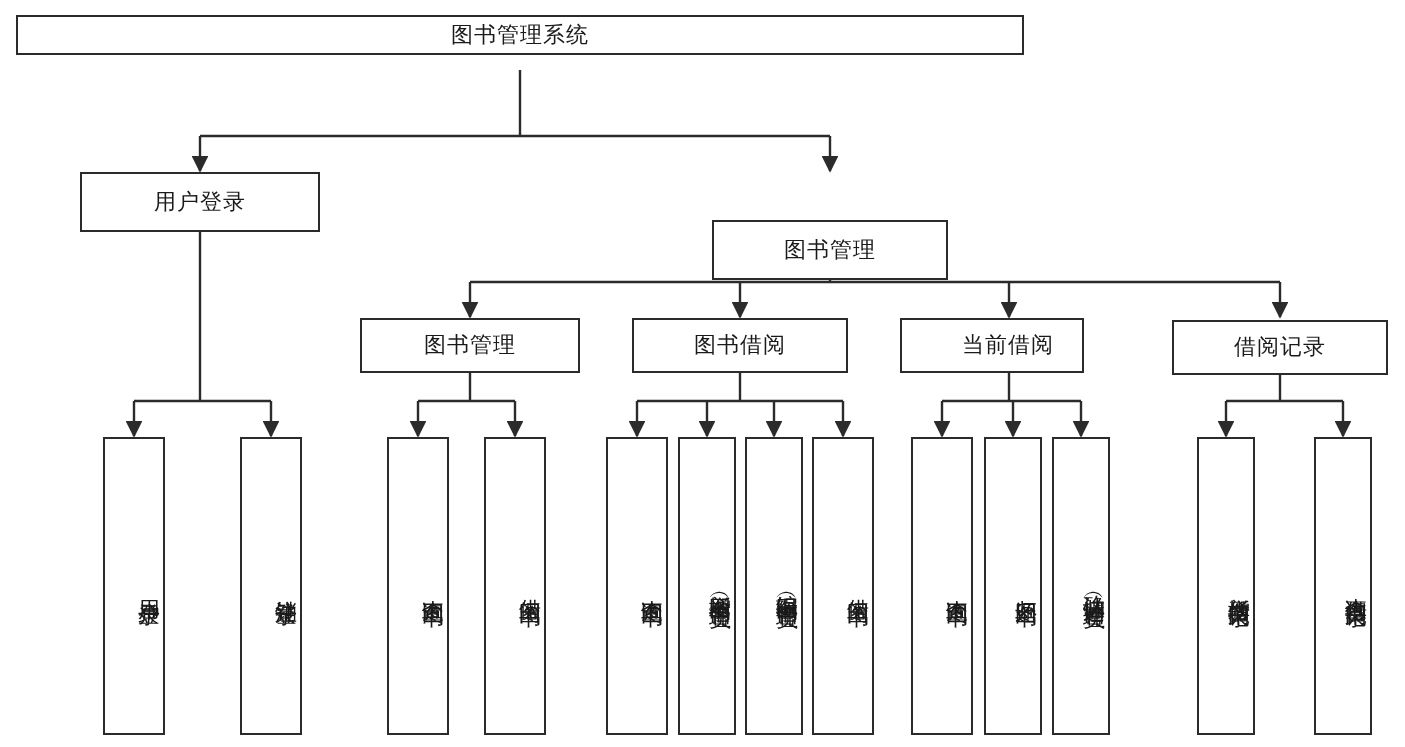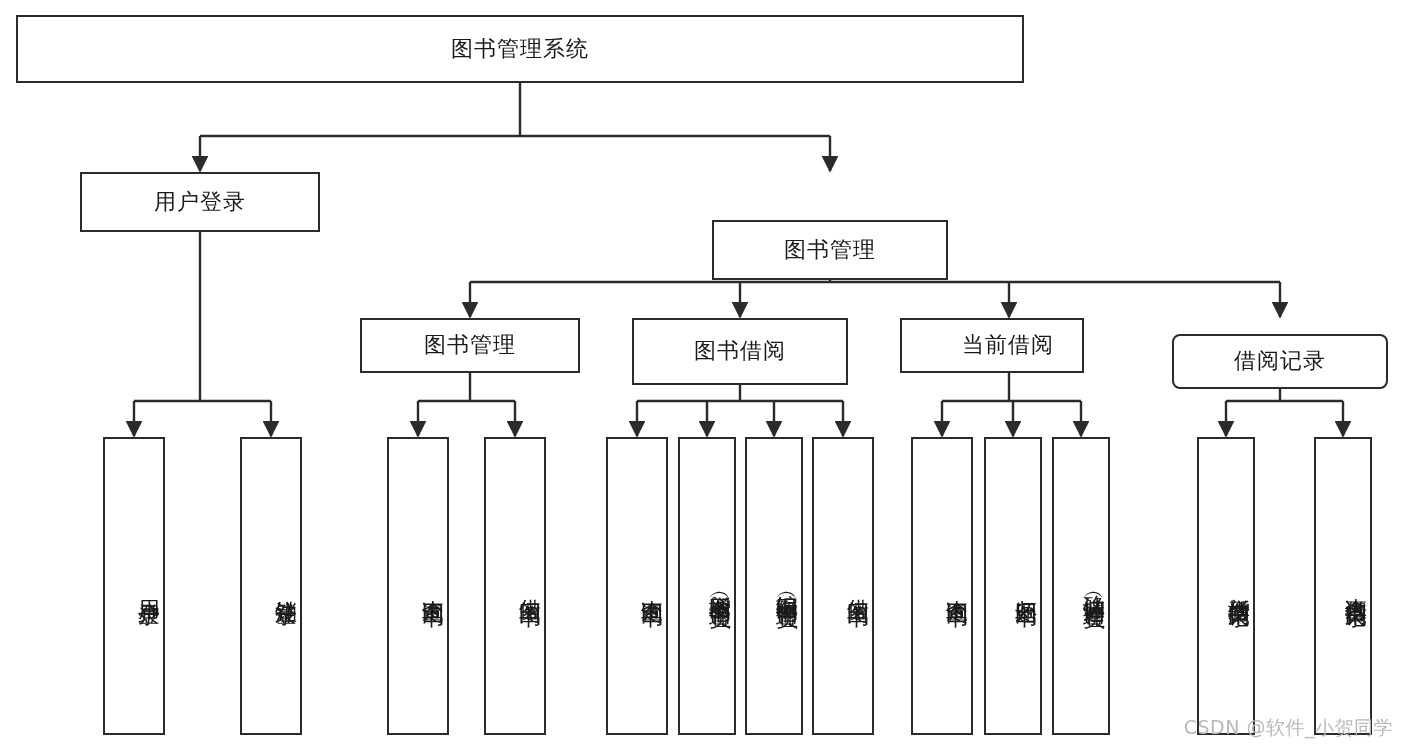--- a/index.html
+++ b/index.html
@@ -110,39 +110,39 @@
         <path d="M 1013 401 V 436" marker-end="url(#arrow)"></path>
         <path d="M 1081 401 V 436" marker-end="url(#arrow)"></path>
         <path d="M 1280 373 V 401"></path>
         <path d="M 1226 401 H 1343"></path>
         <path d="M 1226 401 V 436" marker-end="url(#arrow)"></path>
         <path d="M 1343 401 V 436" marker-end="url(#arrow)"></path>
       </g>
   </svg>
 
   <div id="nodes">
-      <div class="node horiz" style="left: 16px; top: 15px; width: 1008px; height: 68px;">
+      <div class="node horiz" style="left: 16px; top: 15px; width: 1008px; height: 40px;">
         <span class="hlabel">图书管理系统</span>
       </div>
       <div class="node horiz" style="left: 80px; top: 172px; width: 240px; height: 60px;">
         <span class="hlabel">用户登录</span>
       </div>
       <div class="node horiz" style="left: 712px; top: 172px; width: 236px; height: 60px; margin-top: 48px;">
         <span class="hlabel">图书管理</span>
       </div>
       <div class="node horiz" style="left: 360px; top: 318px; width: 220px; height: 55px;">
         <span class="hlabel">图书管理</span>
       </div>
-      <div class="node horiz" style="left: 632px; top: 318px; width: 216px; height: 67px;">
+      <div class="node horiz" style="left: 632px; top: 318px; width: 216px; height: 55px;">
         <span class="hlabel">图书借阅</span>
       </div>
       <div class="node horiz" style="left: 900px; top: 318px; width: 184px; height: 55px; padding-left: 32px;">
         <span class="hlabel">当前借阅</span>
       </div>
-      <div class="node horiz" style="left: 1172px; top: 334px; width: 216px; height: 55px; border-radius: 8px;">
+      <div class="node horiz" style="left: 1172px; top: 320px; width: 216px; height: 55px;">
         <span class="hlabel">借阅记录</span>
       </div>
       <div class="node vert" style="left: 103px; top: 437px; width: 62px; height: 298px;">
         <span class="vlabel">用户登录</span>
       </div>
       <div class="node vert" style="left: 240px; top: 437px; width: 62px; height: 298px;">
         <span class="vlabel">注销登录</span>
       </div>
       <div class="node vert" style="left: 387px; top: 437px; width: 62px; height: 298px;">
         <span class="vlabel">查询图书</span>
@@ -172,14 +172,13 @@
         <span class="vlabel">确认归还（管理员）</span>
       </div>
       <div class="node vert" style="left: 1197px; top: 437px; width: 58px; height: 298px;">
         <span class="vlabel">新增借阅记录</span>
       </div>
       <div class="node vert" style="left: 1314px; top: 437px; width: 58px; height: 298px;">
         <span class="vlabel">查询借阅记录</span>
       </div>
     </div>
 
-  <div id="watermark">CSDN @软件_小贺同学</div>
 </div>
 
 </body></html>

